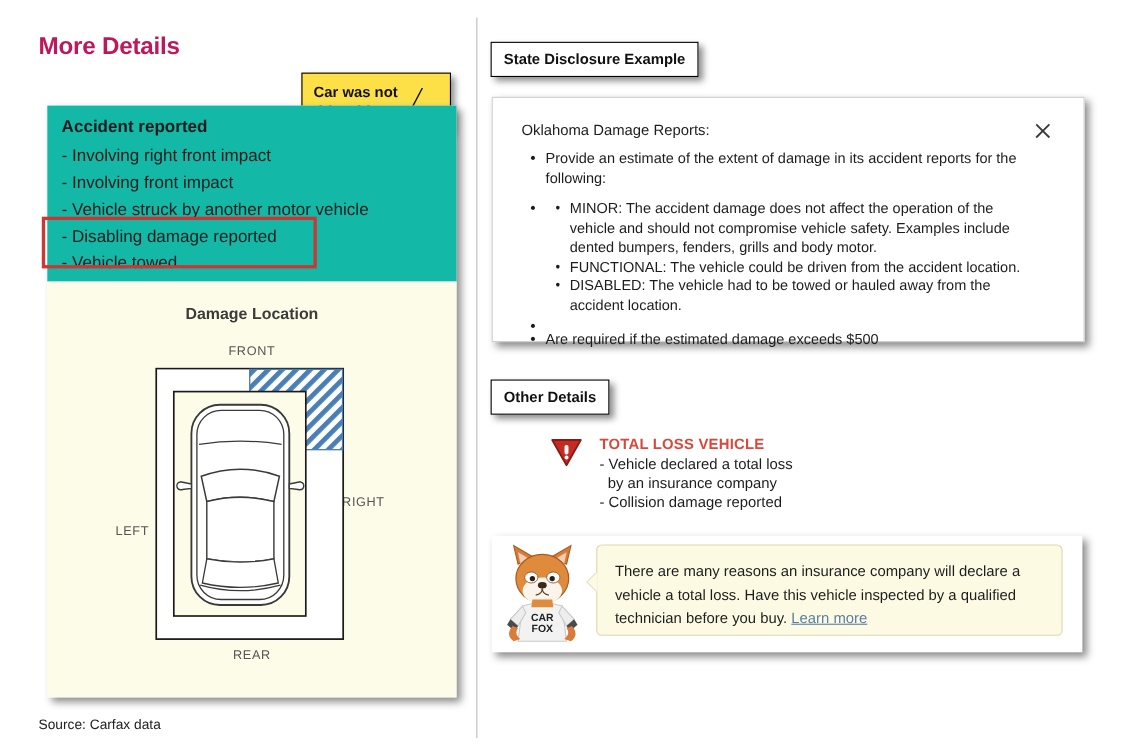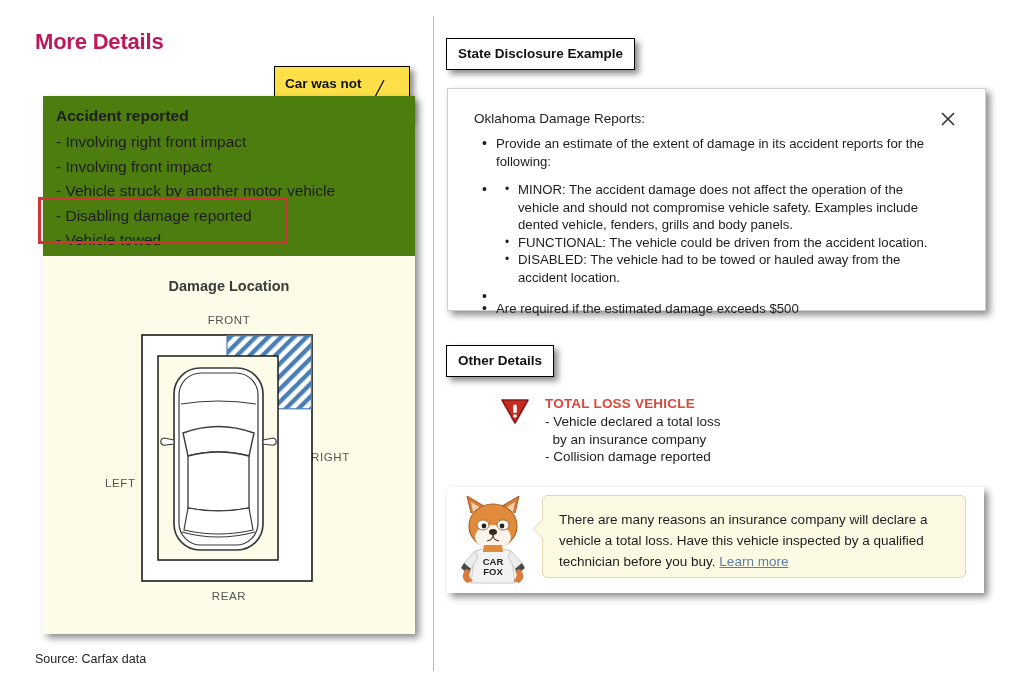--- a/index.html
+++ b/index.html
@@ -45,21 +45,21 @@
     height: 538px;
     background: #ffffff;
     box-shadow: 4px 4px 7px rgba(0,0,0,0.45);
   }
   .accident-block {
     position: absolute;
     left: 0px;
     top: 0px;
     width: 372px;
     height: 160px;
-    background: #4d7c0f;
+    background: #14b8a6;
   }
   .accident-head {
     position: absolute;
     left: 13px;
     top: 11px;
     font-size: 15.5px;
     font-weight: bold;
     color: #1d1d1d;
   }
   .accident-list {
@@ -413,21 +413,21 @@
   <svg class="close-icon" viewBox="0 0 18 18">
     <line x1="3" y1="3" x2="15" y2="15" stroke="#3a3a3a" stroke-width="1.7"></line>
     <line x1="15" y1="3" x2="3" y2="15" stroke="#3a3a3a" stroke-width="1.7"></line>
   </svg>
 
   <div class="disc-body">
     <ul class="lvl1">
       <li>Provide an estimate of the extent of damage in its accident reports for the following:</li>
       <li style="list-style:none;">
         <ul class="lvl2">
-          <li>MINOR: The accident damage does not affect the operation of the vehicle and should not compromise vehicle safety. Examples include dented vehicle, fenders, grills and body panels.</li>
+          <li>MINOR: The accident damage does not affect the operation of the vehicle and should not compromise vehicle safety. Examples include dented bumpers, fenders, grills and body motor.</li>
           <li>FUNCTIONAL: The vehicle could be driven from the accident location.</li>
           <li>DISABLED: The vehicle had to be towed or hauled away from the accident location.</li>
         </ul>
       </li>
       <li class="spacer-li" style="list-style:none;"></li>
       <li>Are required if the estimated damage exceeds $500</li>
     </ul>
   </div>
 </div>
 

